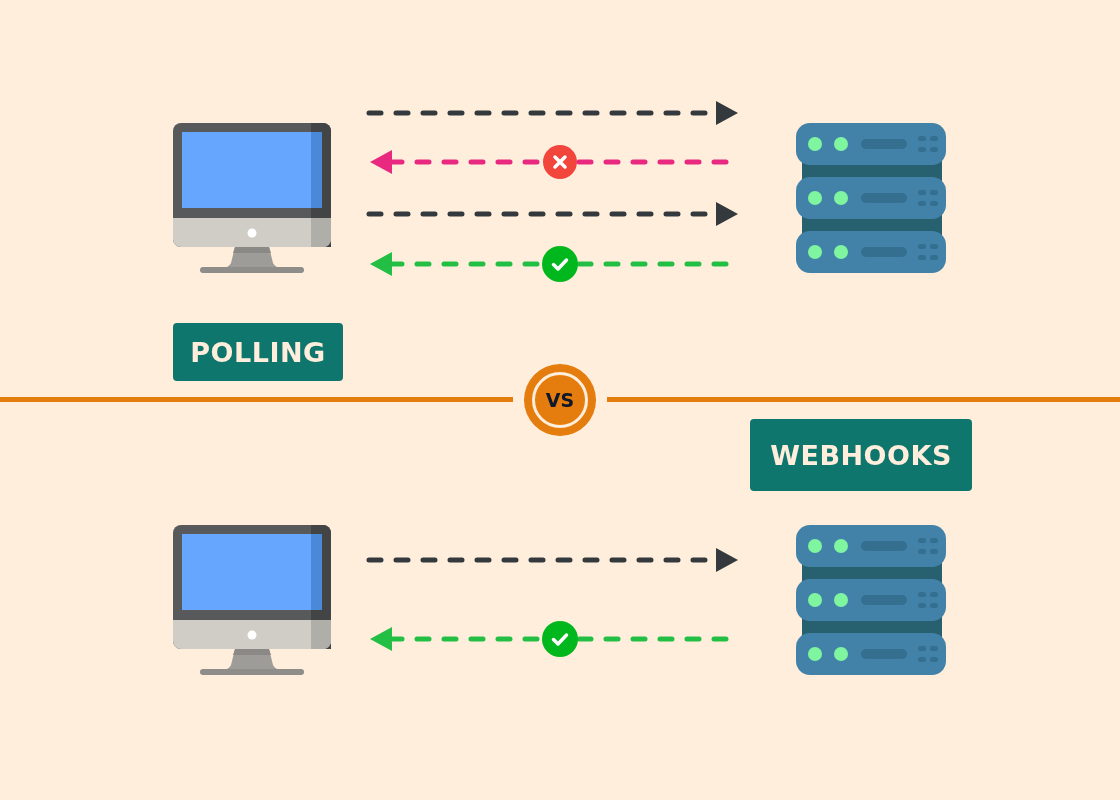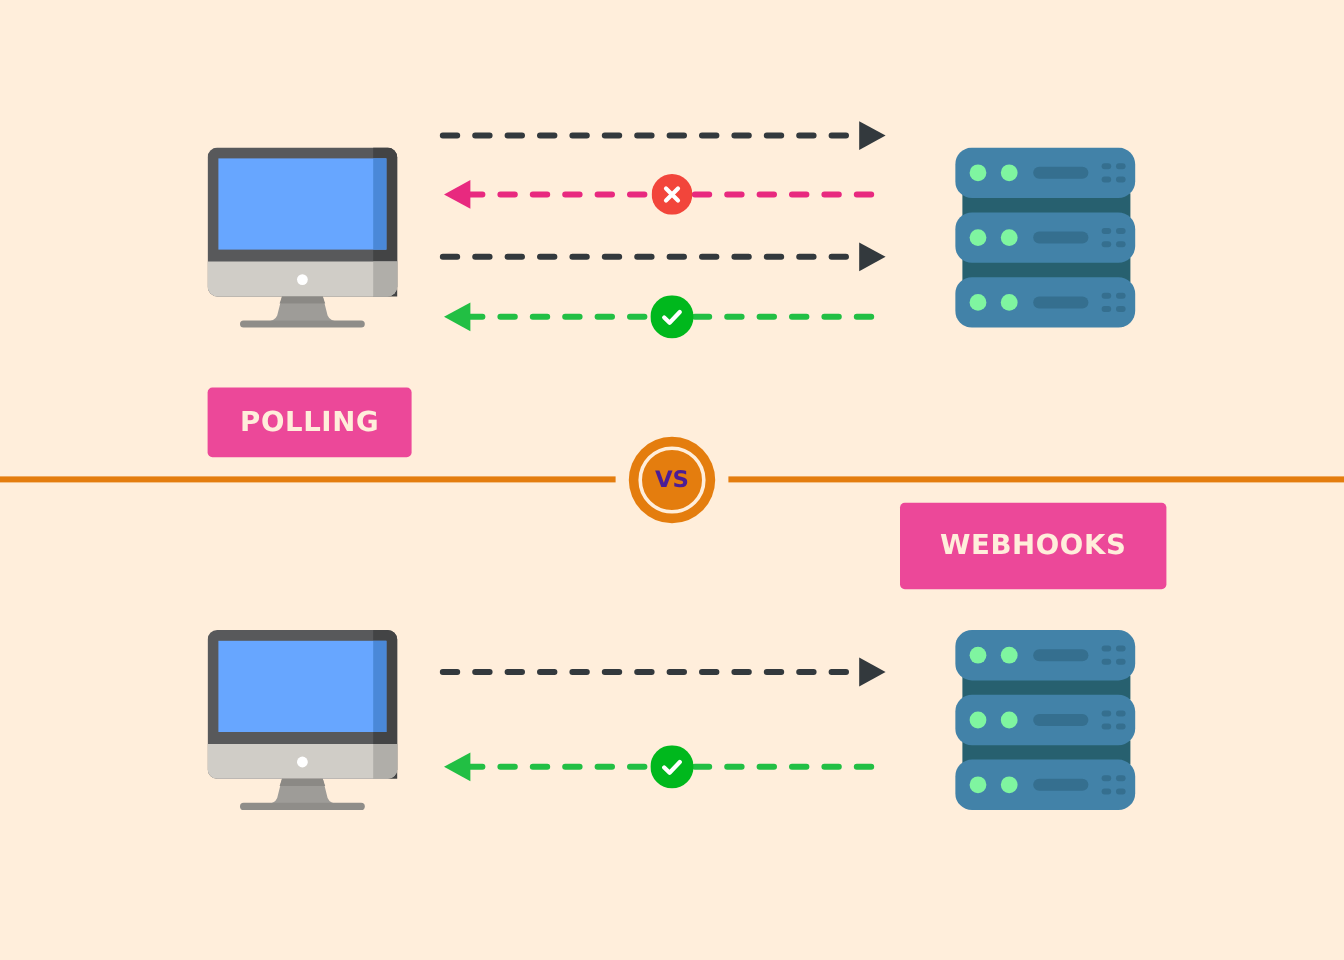--- a/index.html
+++ b/index.html
@@ -1,21 +1,21 @@
 <!DOCTYPE html>
 <html><head>
 <meta charset="utf-8">
 <style>
   html,body{margin:0;padding:0;}
   body{width:1120px;height:800px;background:#ffeedb;position:relative;overflow:hidden;font-family:"DejaVu Sans","Liberation Sans",sans-serif;}
   .abs{position:absolute;}
-  .label-box{position:absolute;background:#ec4899;color:#ffeedb;font-weight:bold;font-size:23px;letter-spacing:0.5px;border-radius:4px;display:flex;align-items:center;justify-content:center;}
+  .label-box{position:absolute;background:#0f766e;color:#ffeedb;font-weight:bold;font-size:27px;letter-spacing:0.5px;border-radius:4px;display:flex;align-items:center;justify-content:center;}
   .divider{position:absolute;left:0;top:397px;height:5px;background:#e47d0e;}
   .vs-badge{position:absolute;left:524px;top:364px;width:72px;height:72px;border-radius:50%;background:#e47d0e;display:flex;align-items:center;justify-content:center;}
-  .vs-inner{width:56px;height:56px;border-radius:50%;border:3px solid #ffeedb;box-sizing:border-box;display:flex;align-items:center;justify-content:center;color:#4c1d95;font-weight:bold;font-size:19px;}
+  .vs-inner{width:56px;height:56px;border-radius:50%;border:3px solid #ffeedb;box-sizing:border-box;display:flex;align-items:center;justify-content:center;color:#0f172a;font-weight:bold;font-size:19px;}
   svg{display:block;}
 </style>
 </head>
 <body>
 
 <div>
 
   <div class="abs" style="left:173px;top:123px;">
     <svg width="160" height="152" viewBox="0 0 160 152">
       <rect x="0" y="0" width="158" height="124" rx="8" fill="#58595b"></rect>

